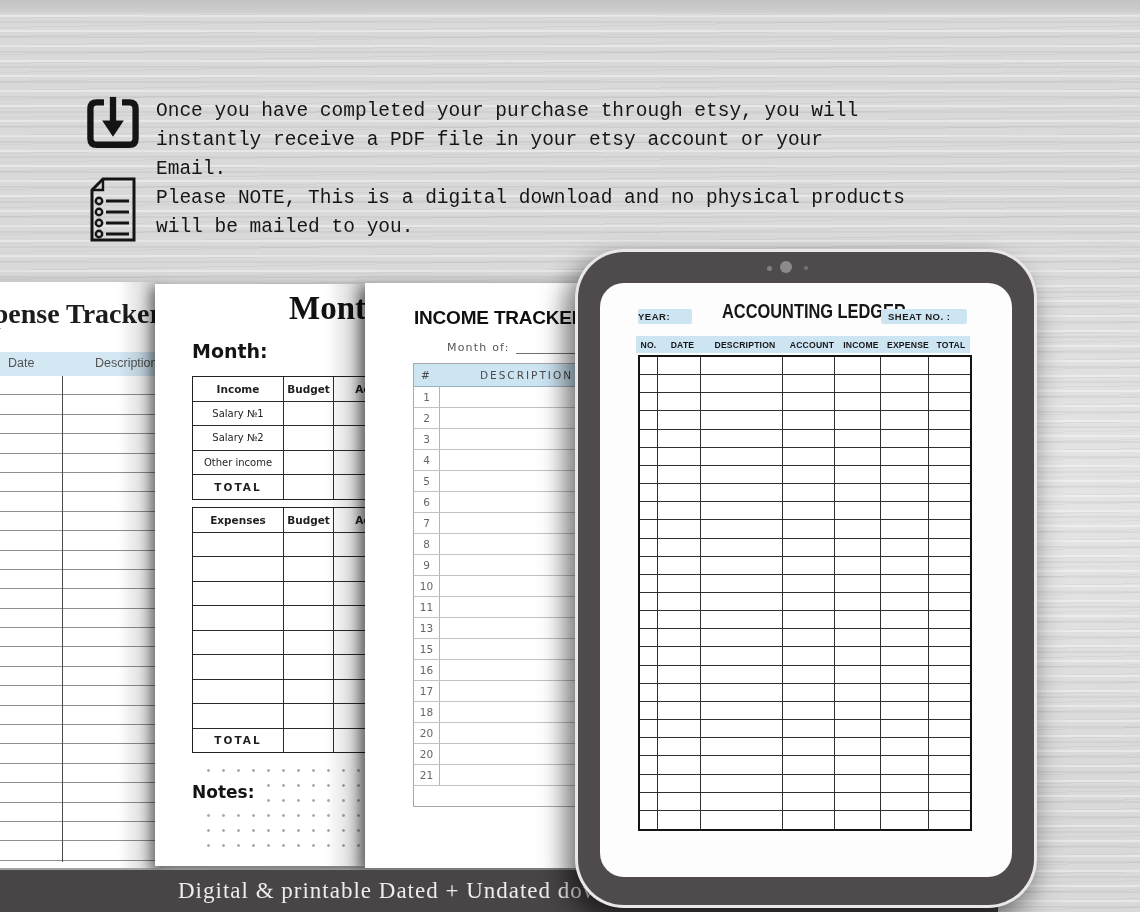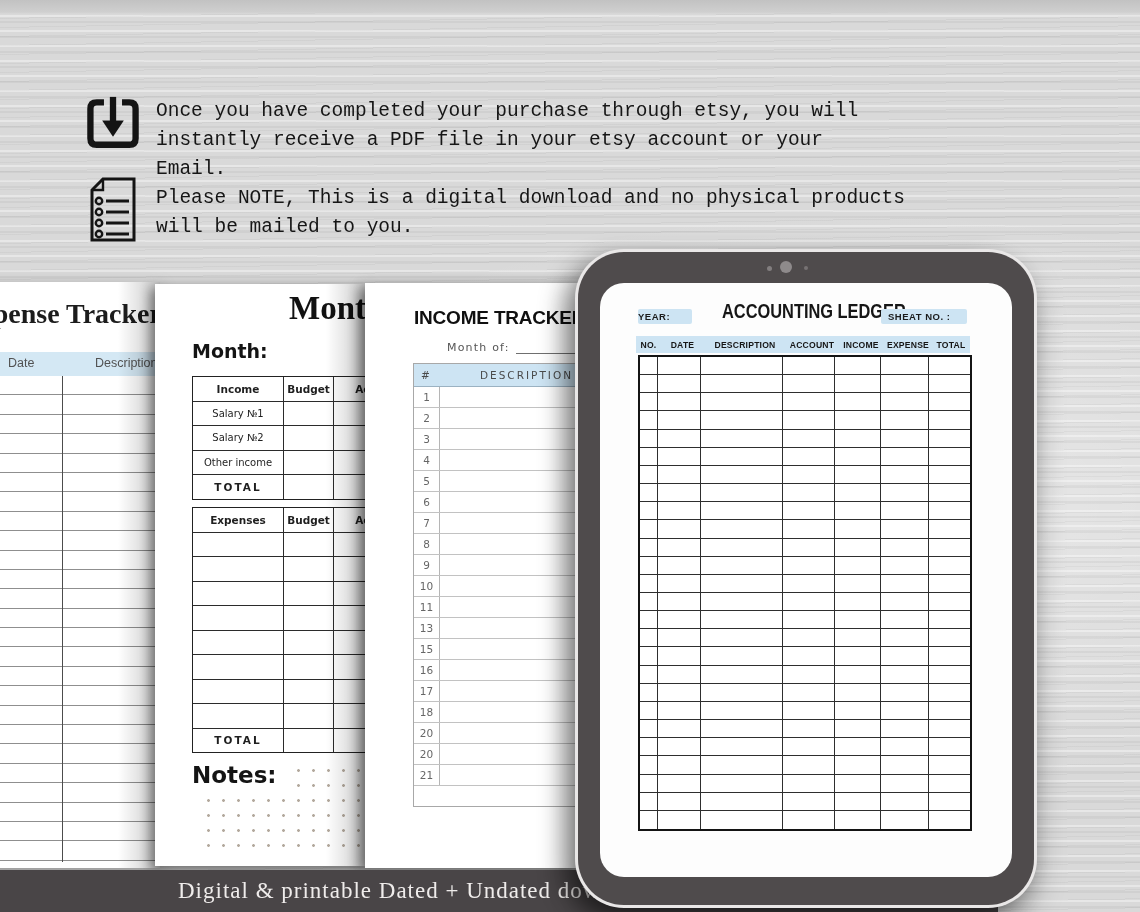--- a/index.html
+++ b/index.html
@@ -48,21 +48,21 @@
     grid-template-columns:91px 50px 80px;border:1.5px solid #222;background:#fff;}
   #mb-income{top:92px;}
   #mb-expenses{top:223px;}
   .mb-cell{border-right:1px solid #2b2b2b;border-bottom:1px solid #2b2b2b;height:23.5px;
     display:flex;align-items:center;justify-content:center;
     font-family:"DejaVu Sans",sans-serif;font-size:10px;color:#1f1f1f;}
   .mb-cell:nth-child(3n){border-right:none;}
   .mb-cell:nth-last-child(-n+3){border-bottom:none;}
   .mb-head{font-weight:700;font-size:10.5px;}
   .mb-total{font-weight:700;font-size:10.5px;letter-spacing:2px;}
-  .notes-label{position:absolute;left:37px;top:478px;font-size:23px;font-weight:700;
+  .notes-label{position:absolute;left:37px;top:498px;font-size:17px;font-weight:700;
     color:#141414;font-family:"DejaVu Sans",sans-serif;background:#fff;padding:0 10px 4px 0;}
   .dotgrid{position:absolute;left:43px;top:485px;width:168px;height:86px;
     background-image:radial-gradient(circle,#b3a99d 1.3px, rgba(0,0,0,0) 1.5px);
     background-size:15px 15px;background-position:3px 9px;}
   
   .income{left:365px;top:283px;width:216px;height:585px;
     box-shadow:-6px 4px 12px rgba(0,0,0,.38), 0 6px 16px rgba(0,0,0,.3);}
   .income h2{position:absolute;left:49px;top:24px;margin:0;white-space:nowrap;
     font-weight:700;font-size:19px;letter-spacing:-0.2px;color:#101010;}
   .monthof{position:absolute;left:48px;top:58px;width:164px;display:flex;align-items:flex-end;

